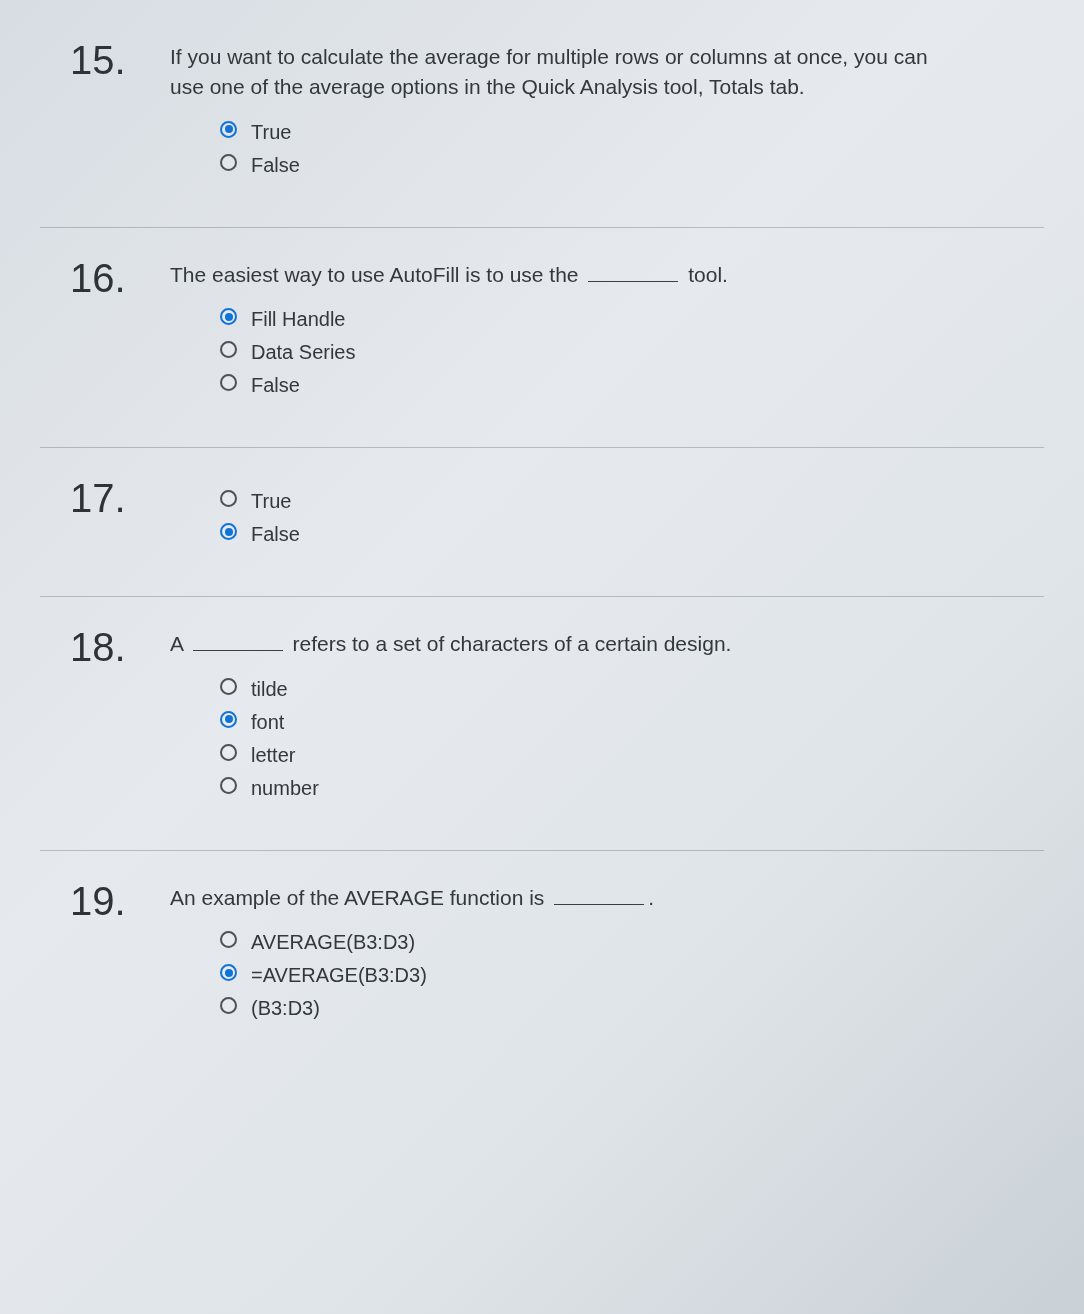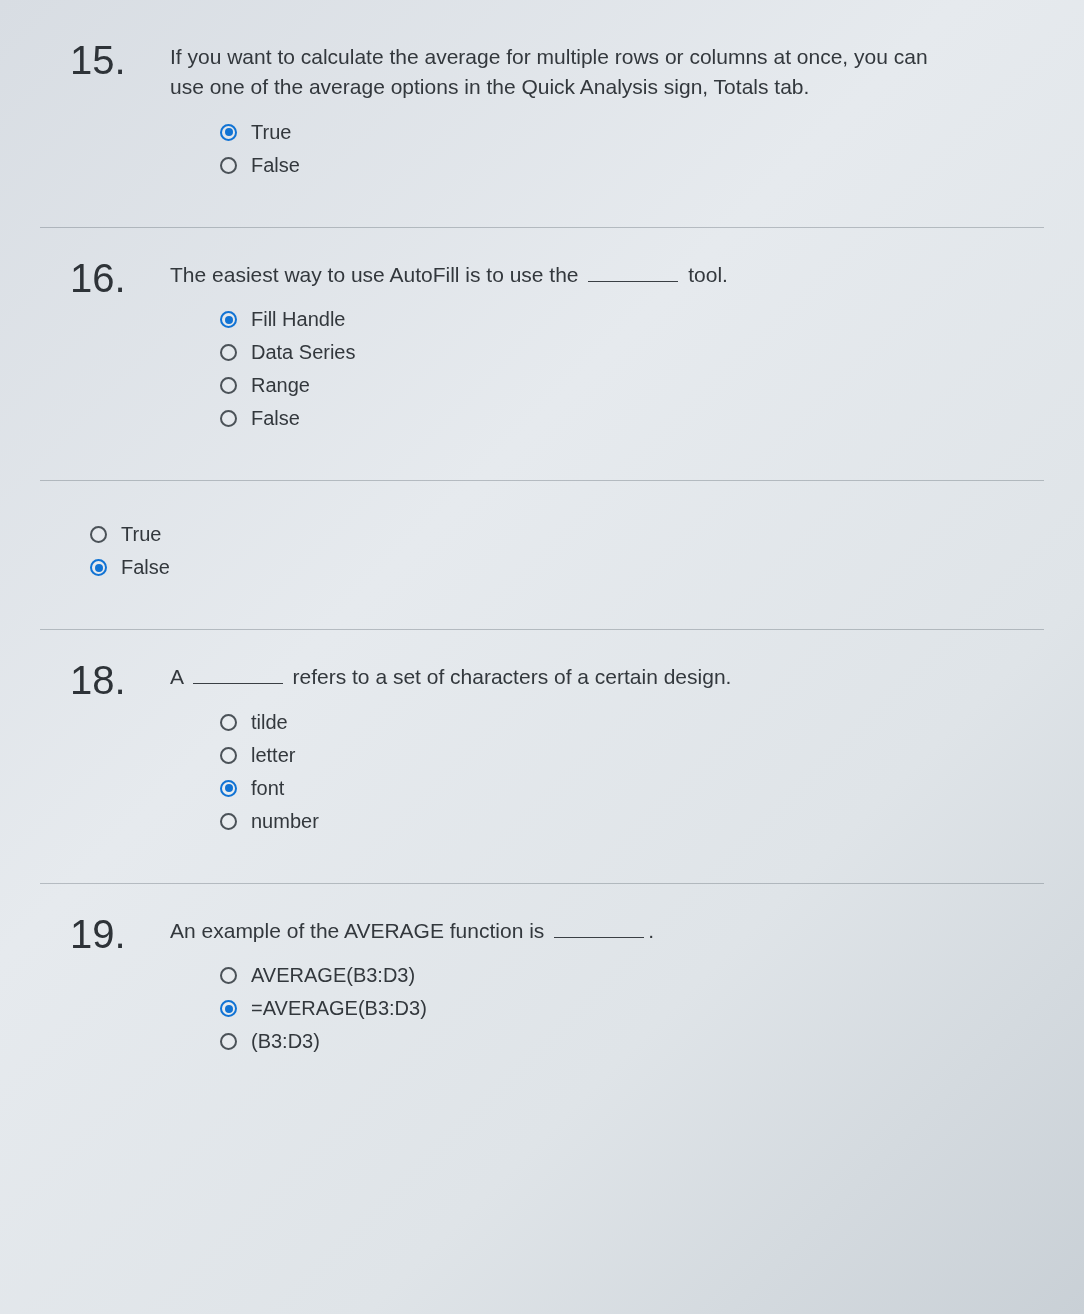--- a/index.html
+++ b/index.html
@@ -50,21 +50,20 @@
     height: 0.9em;
     vertical-align: baseline;
     margin: 0 4px;
   }
   .blank.short { width: 90px; }
   .options {
     padding-left: 50px;
   }
   .opt {
     display: flex;
-    align-items: center;
     margin: 10px 0;
     font-size: 20px;
     color: #33383d;
   }
   .radio {
     width: 17px;
     height: 17px;
     border-radius: 50%;
     border: 2px solid #4b5258;
     margin-right: 14px;
@@ -85,21 +84,21 @@
   }
 </style>
 </head>
 <body>
 
 <div class="page">
 
   <div class="question">
     <div class="qnum">15.</div>
     <div class="qbody">
-      <div class="prompt">If you want to calculate the average for multiple rows or columns at once, you can use one of the average options in the Quick Analysis sign, Totals tab.</div>
+      <div class="prompt">If you want to calculate the average for multiple rows or columns at once, you can use one of the average options in the Quick Analysis tool, Totals tab.</div>
       <div class="options">
         <div class="opt">
           <span class="radio selected"></span>
           <span>True</span>
         </div>
         <div class="opt">
           <span class="radio"></span>
           <span>False</span>
         </div>
       </div>
@@ -116,31 +115,28 @@
         <div class="opt">
           <span class="radio selected"></span>
           <span>Fill Handle</span>
         </div>
         <div class="opt">
           <span class="radio"></span>
           <span>Data Series</span>
         </div>
         <div class="opt">
           <span class="radio"></span>
-          <span>Range</span>
-        </div>
-        <div class="opt">
-          <span class="radio"></span>
           <span>False</span>
         </div>
       </div>
     </div>
   </div>
 
   <div class="question">
+    <div class="qnum">17.</div>
     <div class="qbody">
       <div class="options">
         <div class="opt">
           <span class="radio"></span>
           <span>True</span>
         </div>
         <div class="opt">
           <span class="radio selected"></span>
           <span>False</span>
         </div>
@@ -153,26 +149,26 @@
     <div class="qbody">
       <div class="prompt">
         <span>A </span><span class="blank"></span><span> refers to a set of characters of a certain design.</span>
       </div>
       <div class="options">
         <div class="opt">
           <span class="radio"></span>
           <span>tilde</span>
         </div>
         <div class="opt">
+          <span class="radio selected"></span>
+          <span>font</span>
+        </div>
+        <div class="opt">
           <span class="radio"></span>
           <span>letter</span>
-        </div>
-        <div class="opt">
-          <span class="radio selected"></span>
-          <span>font</span>
         </div>
         <div class="opt">
           <span class="radio"></span>
           <span>number</span>
         </div>
       </div>
     </div>
   </div>
 
   <div class="question">

